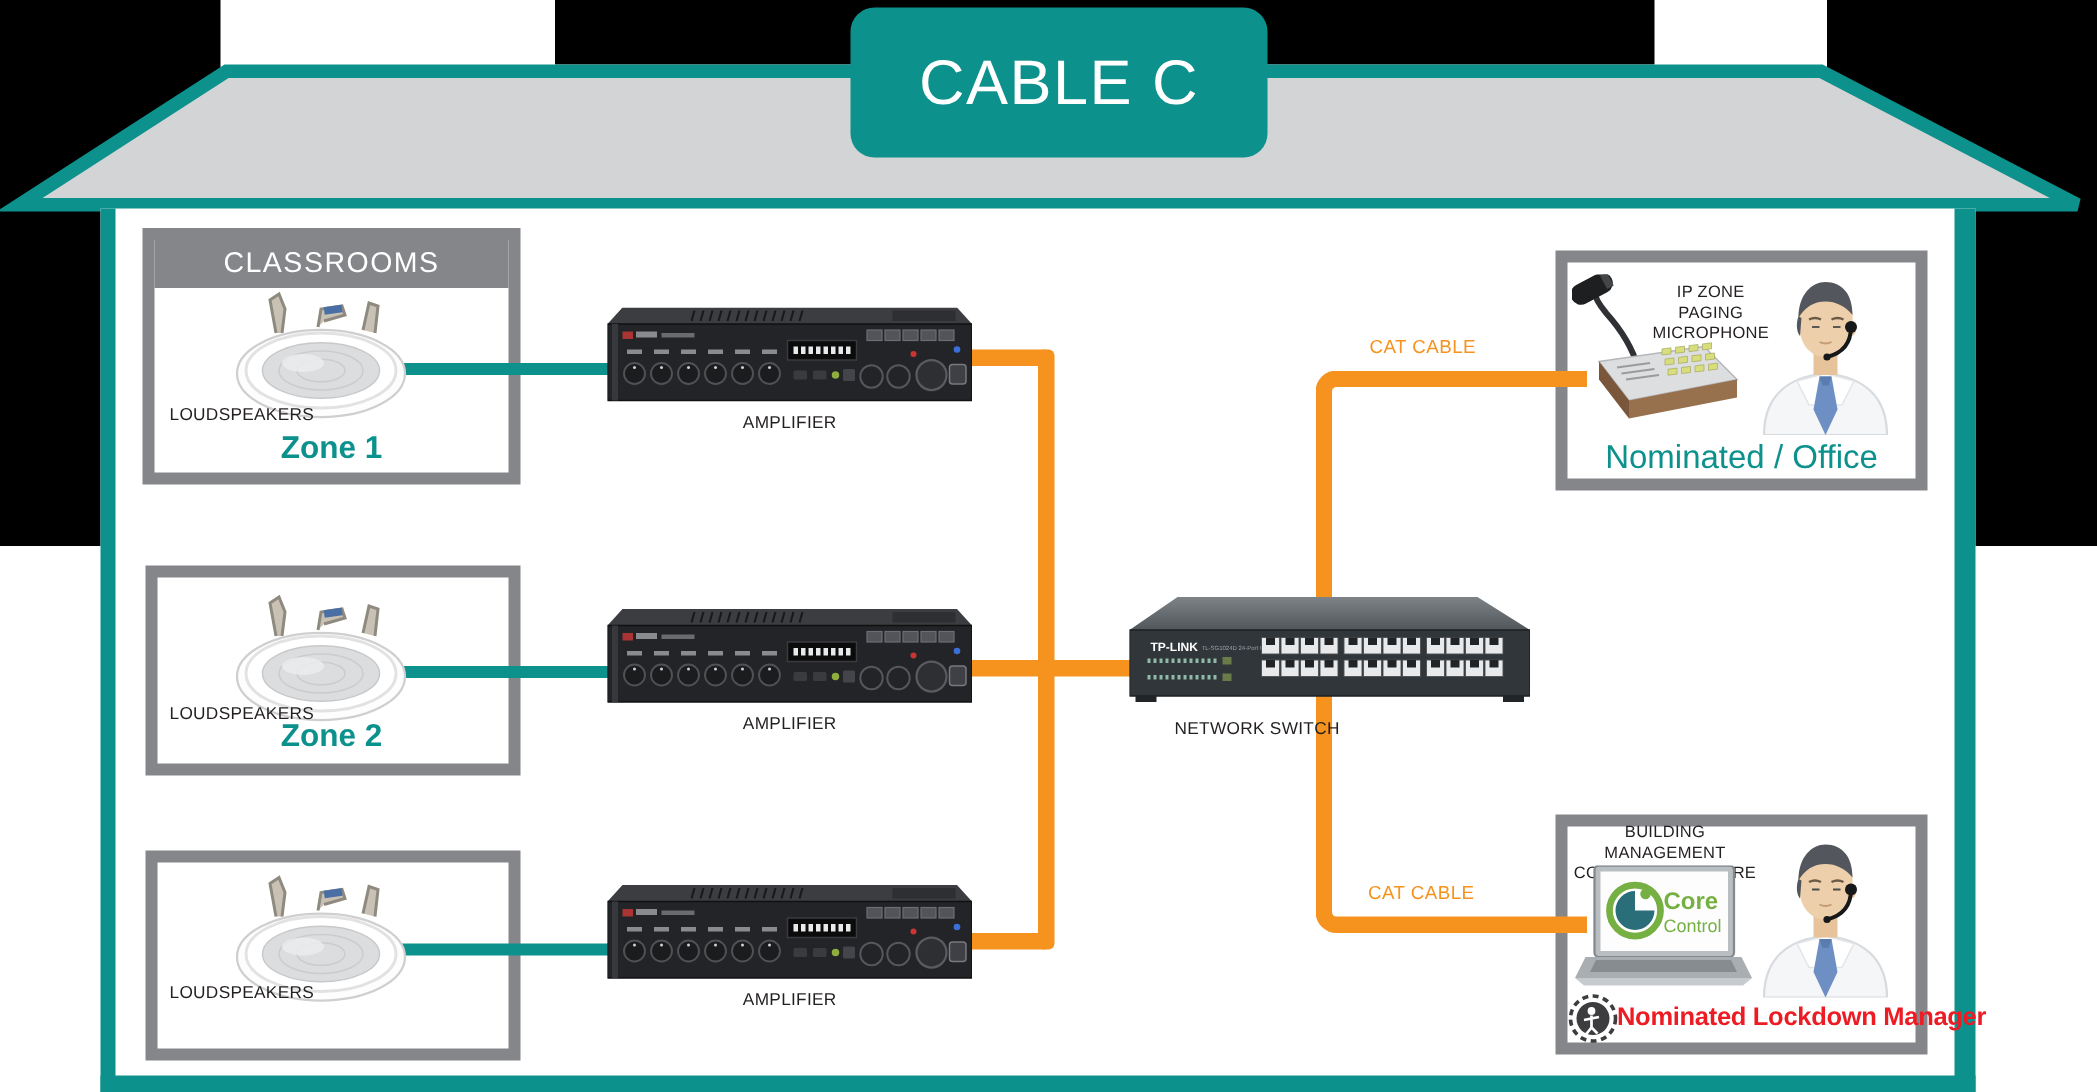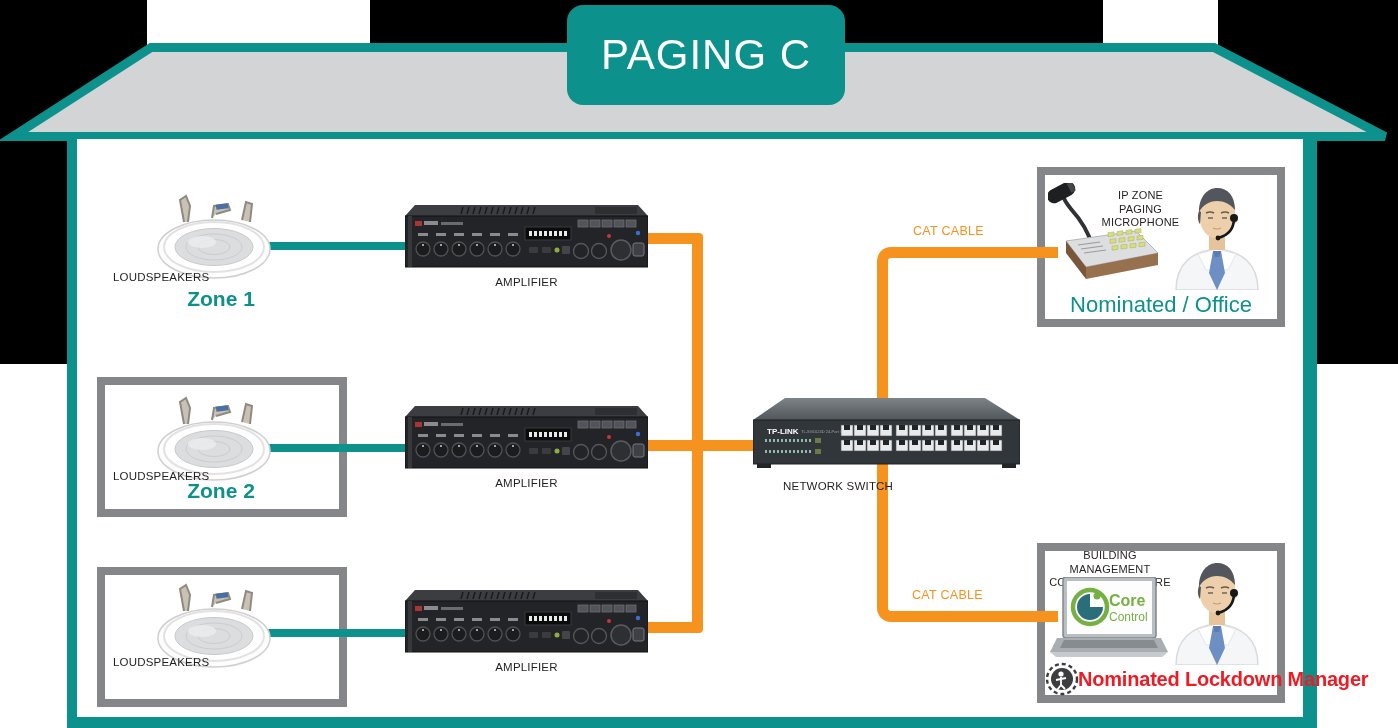--- a/index.html
+++ b/index.html
@@ -20,21 +20,21 @@
   
   .gbox{position:absolute;border:8px solid #85868a;background:#fff;box-sizing:border-box;z-index:2;}
   .zone-header{height:32px;background:#85868a;display:flex;align-items:center;justify-content:center;
                color:#fff;font-size:19px;letter-spacing:1px;}
   
   .lbl{position:absolute;font-size:11.5px;color:#231f20;z-index:4;letter-spacing:0.2px;}
   .lbl-c{text-align:center;}
   .zone-name{position:absolute;font-size:21px;color:#0d918c;z-index:4;text-align:center;font-weight:bold;}
   .teal-cap{position:absolute;font-size:22px;color:#0d918c;z-index:4;text-align:center;}
   .cat-lbl{position:absolute;font-size:12.5px;color:#f6921e;z-index:4;letter-spacing:0.3px;}
-  .red-cap{position:absolute;font-size:20px;font-weight:bold;color:#ed1c24;z-index:4;text-align:center;
+  .red-cap{position:absolute;font-size:17px;font-weight:bold;color:#ed1c24;z-index:4;text-align:center;
            white-space:nowrap;letter-spacing:-0.2px;}
   
   .cable{position:absolute;z-index:3;}
   .teal-line{background:#0d918c;height:8px;}
   .or-line{background:#f6921e;}
   .elbow-up{border-left:11px solid #f6921e;border-top:11px solid #f6921e;border-top-left-radius:14px;box-sizing:border-box;}
   .elbow-dn{border-left:11px solid #f6921e;border-bottom:11px solid #f6921e;border-bottom-left-radius:14px;box-sizing:border-box;}
   .dev{position:absolute;z-index:4;}
   .mlines div{line-height:13.5px;font-size:11px;text-align:center;}
 </style>
@@ -47,23 +47,26 @@
   <div class="blk" style="left:1218px;top:0;width:180px;height:364px;"></div>
   <div class="blk" style="left:370px;top:0;width:733px;height:43px;"></div>
 
   <svg id="roof" width="1398" height="728">
     <polygon points="151,47.5 1214,47.5 1385,136.5 13,136.5" fill="#d3d4d6" stroke="#0d918c" stroke-width="9"></polygon>
   </svg>
 
   <div id="bldg-body"></div>
 
   <div id="badge">
-    <span>PAGING C</span>
+    <span>CABLE C</span>
   </div>
 
+  <div class="gbox" style="left:95px;top:152px;width:252px;height:171px;">
+    <div class="zone-header">CLASSROOMS</div>
+  </div>
   <div class="gbox" style="left:97px;top:377px;width:250px;height:140px;"></div>
   <div class="gbox" style="left:97px;top:567px;width:250px;height:140px;"></div>
 
   <div class="gbox" style="left:1037px;top:167px;width:248px;height:160px;"></div>
 
   <div class="gbox" style="left:1037px;top:543px;width:248px;height:160px;"></div>
 
   <div class="cable teal-line" style="left:262px;top:242px;width:147px;"></div>
   <div class="cable teal-line" style="left:262px;top:444px;width:147px;"></div>
   <div class="cable teal-line" style="left:262px;top:629px;width:147px;"></div>

